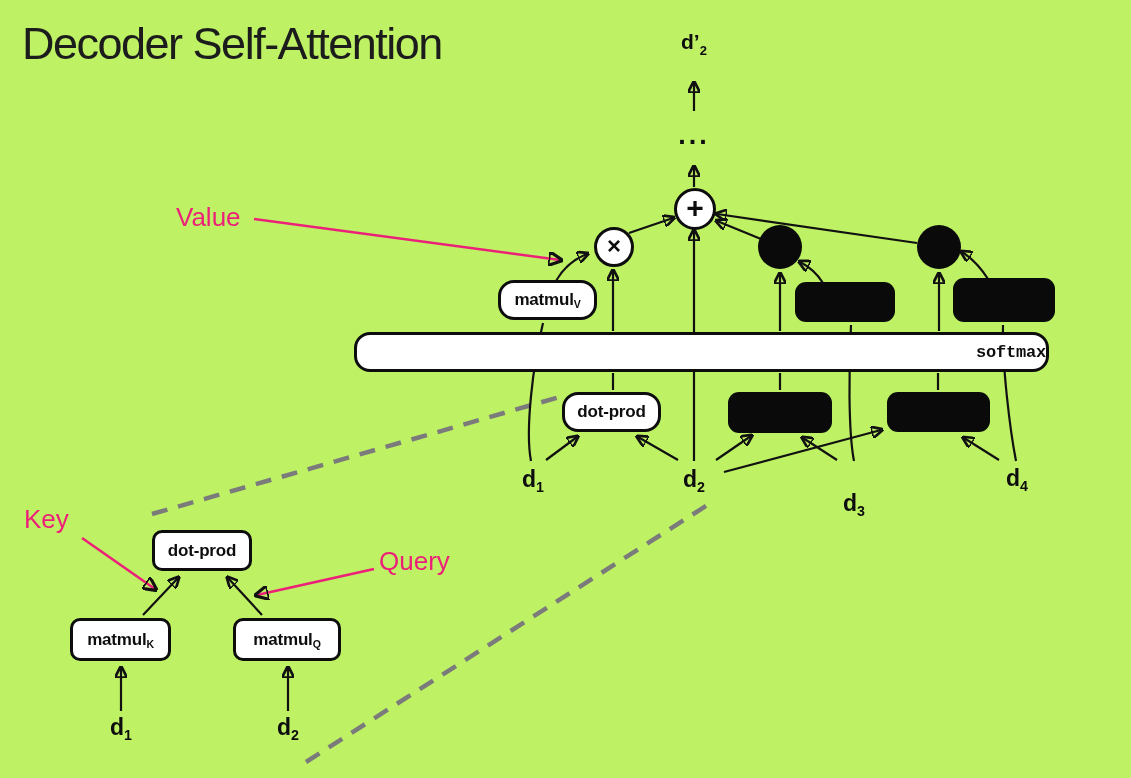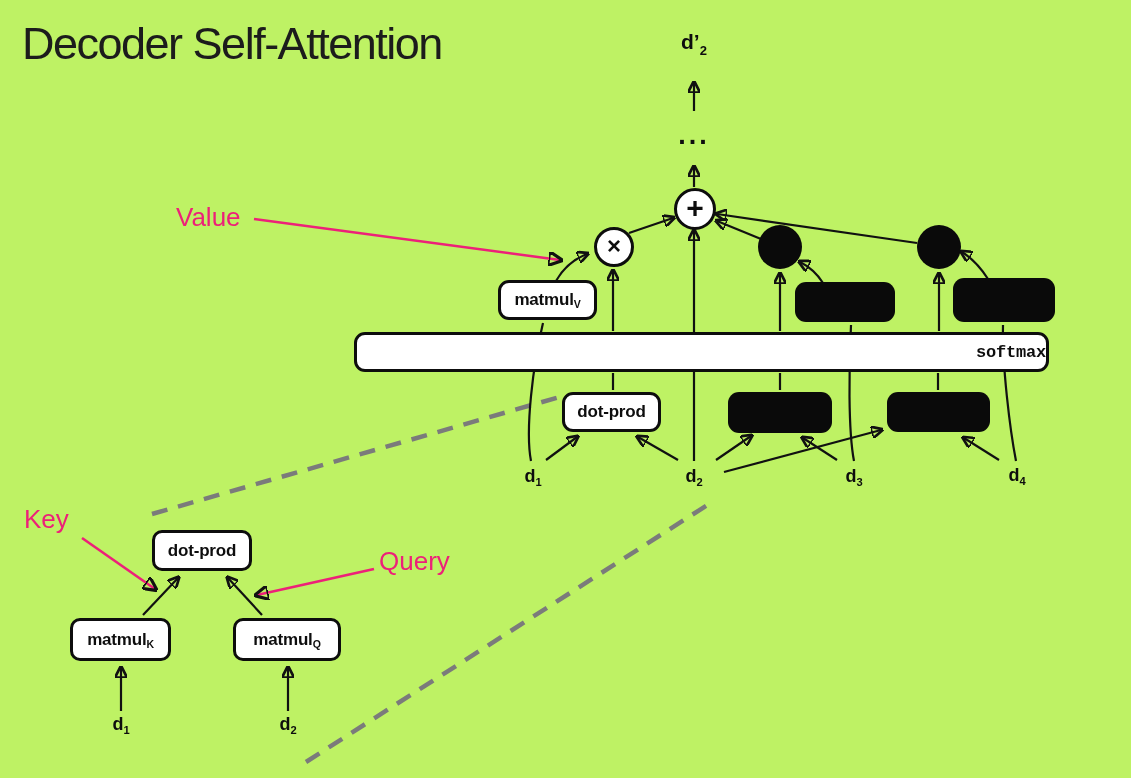--- a/index.html
+++ b/index.html
@@ -7,21 +7,21 @@
     position:relative;width:1131px;height:778px;background:#bef264;overflow:hidden;
     font-family:"Liberation Sans","DejaVu Sans",sans-serif;color:#111;
   }
   .abs{position:absolute;}
   #title{
     left:22px;top:18px;font-size:45px;font-weight:400;letter-spacing:-1.5px;color:#1c1c1c;
     white-space:nowrap;
   }
   
   .opbox{
-    position:absolute;background:#fff;border:3px solid #0d0d0d;border-radius:11px;
+    position:absolute;background:#fff;border:3px solid #0d0d0d;border-radius:16px;
     display:flex;align-items:center;justify-content:center;
     font-size:17px;font-weight:600;letter-spacing:-0.2px;color:#0d0d0d;
   }
   .opbox.thick{border-width:3.5px;border-radius:10px;}
   .opbox sub{font-size:0.62em;vertical-align:-0.3em;line-height:0;}
   
   #softmax-box{justify-content:flex-end;padding-left:26px;font-family:Liberation Mono, monospace;}
   
   .blackrect{position:absolute;background:#0a0a0a;border-radius:11px;}
   .blackdot{position:absolute;background:#0a0a0a;border-radius:50%;width:44px;height:44px;}
@@ -29,21 +29,21 @@
   .circlenode{
     position:absolute;background:#fff;border:3.5px solid #0d0d0d;border-radius:50%;
     display:flex;align-items:center;justify-content:center;font-weight:700;color:#0d0d0d;
   }
   #plus-node{left:674px;top:188px;width:36px;height:36px;font-size:30px;}
   #plus-node .sym{margin-top:-3px;}
   #times-node{left:594px;top:227px;width:34px;height:34px;font-size:24px;}
   #times-node .sym{margin-top:-2px;}
   
   .dlabel{
-    position:absolute;width:44px;text-align:center;font-size:18px;font-weight:700;color:#0d0d0d;
+    position:absolute;width:44px;text-align:center;font-size:23px;font-weight:700;color:#0d0d0d;
     white-space:nowrap;
   }
   .dlabel sub{font-size:0.62em;vertical-align:-0.35em;line-height:0;}
   #output-label{position:absolute;left:664px;top:30px;width:60px;text-align:center;
     font-size:21px;font-weight:700;color:#0d0d0d;}
   #output-label sub{font-size:0.62em;vertical-align:-0.45em;line-height:0;}
   #ellipsis{position:absolute;left:664px;top:120px;width:60px;text-align:center;
     font-size:27px;font-weight:700;letter-spacing:3px;color:#0d0d0d;}
   
   .pink-label{position:absolute;font-size:26px;font-weight:400;color:#ED2079;white-space:nowrap;}
@@ -142,21 +142,21 @@
 
   <div class="opbox" style="left:562px;top:392px;width:93px;height:34px;">
     <span>dot-prod</span>
   </div>
 
   <div class="blackrect" style="left:728px;top:392px;width:104px;height:41px;"></div>
   <div class="blackrect" style="left:887px;top:392px;width:103px;height:40px;"></div>
 
   <div class="dlabel" style="left:511px;top:466px;"><span>d</span><sub>1</sub></div>
   <div class="dlabel" style="left:672px;top:466px;"><span>d</span><sub>2</sub></div>
-  <div class="dlabel" style="left:832px;top:466px;"><span>d</span><sub>3</sub></div>
+  <div class="dlabel" style="left:832px;top:490px;"><span>d</span><sub>3</sub></div>
   <div class="dlabel" style="left:995px;top:465px;"><span>d</span><sub>4</sub></div>
 
   <div class="opbox thick" style="left:152px;top:530px;width:94px;height:35px;">
     <span>dot-prod</span>
   </div>
 
   <div class="opbox thick" style="left:233px;top:618px;width:102px;height:37px;">
     <span><span>matmul</span><sub>Q</sub></span>
   </div>
 

